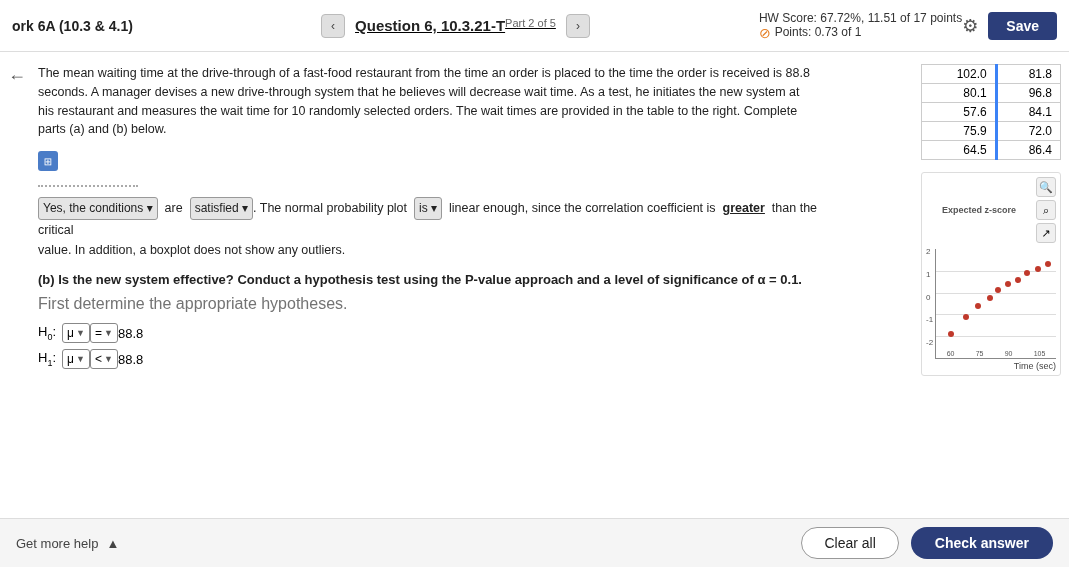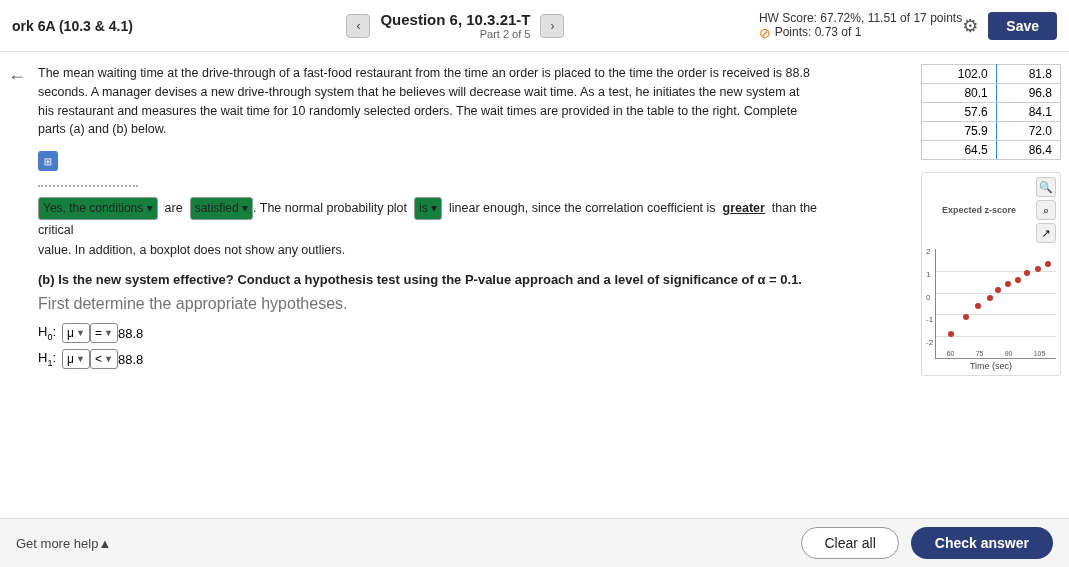--- a/index.html
+++ b/index.html
@@ -174,21 +174,21 @@
       color: #222;
       line-height: 1.6;
       margin-bottom: 12px;
       max-width: 780px;
     }
     .inline-select {
       display: inline-block;
       border: 1px solid #999;
       border-radius: 3px;
       padding: 1px 4px;
-      background: #15803d;
+      background: #e5e5e5;
       font-size: 12px;
       cursor: pointer;
     }
     .highlight-word {
       font-weight: bold;
       text-decoration: underline;
       cursor: pointer;
     }
 
     .part-b {
@@ -244,21 +244,21 @@
     .data-table {
       border-collapse: collapse;
       font-size: 12px;
     }
     .data-table td {
       border: 1px solid #ccc;
       padding: 2px 8px;
       text-align: right;
     }
     .data-table td:first-child {
-      border-right: 1px solid #3b82f6;
+      border-right: 3px solid #3b82f6;
     }
 
     
     .chart-panel {
       width: 140px;
       min-width: 140px;
       border: 1px solid #ddd;
       border-radius: 3px;
       background: #fff;
       padding: 4px;
@@ -282,21 +282,21 @@
       position: absolute;
       width: 6px;
       height: 6px;
       background: #c0392b;
       border-radius: 50%;
       transform: translate(-50%, 50%);
     }
     .chart-axis-label {
       font-size: 9px;
       color: #444;
-      text-align: center;
+      text-align: right;
       margin-top: 2px;
     }
     .chart-tool-btn {
       background: #f0f0f0;
       border: 1px solid #ccc;
       border-radius: 3px;
       width: 20px;
       height: 20px;
       display: flex;
       align-items: center;
@@ -314,21 +314,21 @@
       padding: 8px 16px;
       gap: 12px;
       min-height: 46px;
     }
     .get-help {
       font-size: 13px;
       color: #444;
       cursor: pointer;
       display: flex;
       align-items: center;
-      gap: 0;
+      gap: 8px;
     }
     .footer-spacer { flex: 1; }
     .clear-all-btn {
       background: #fff;
       border: 1px solid #999;
       border-radius: 20px;
       padding: 7px 22px;
       font-size: 14px;
       cursor: pointer;
       color: #222;
@@ -346,21 +346,21 @@
     sub { font-size: 9px; }
   </style>
 </head>
 <body>
 
 <div class="header">
   <div class="header-left">ork 6A (10.3 &amp; 4.1)</div>
   <div class="header-center">
     <div class="header-center-nav">
       <button class="nav-arrow">‹</button>
-      <div style="display:flex;flex-direction:column;align-items:flex-end;">
+      <div style="display:flex;flex-direction:row;align-items:flex-start;text-decoration:underline;">
         <span class="question-title">Question 6, 10.3.21-T</span>
         <span class="question-subtitle">Part 2 of 5</span>
       </div>
       <button class="nav-arrow">›</button>
     </div>
   </div>
   <div class="header-score">
     <div class="score-line">
       <span>HW Score: 67.72%, 11.51 of 17 points</span>
     </div>

